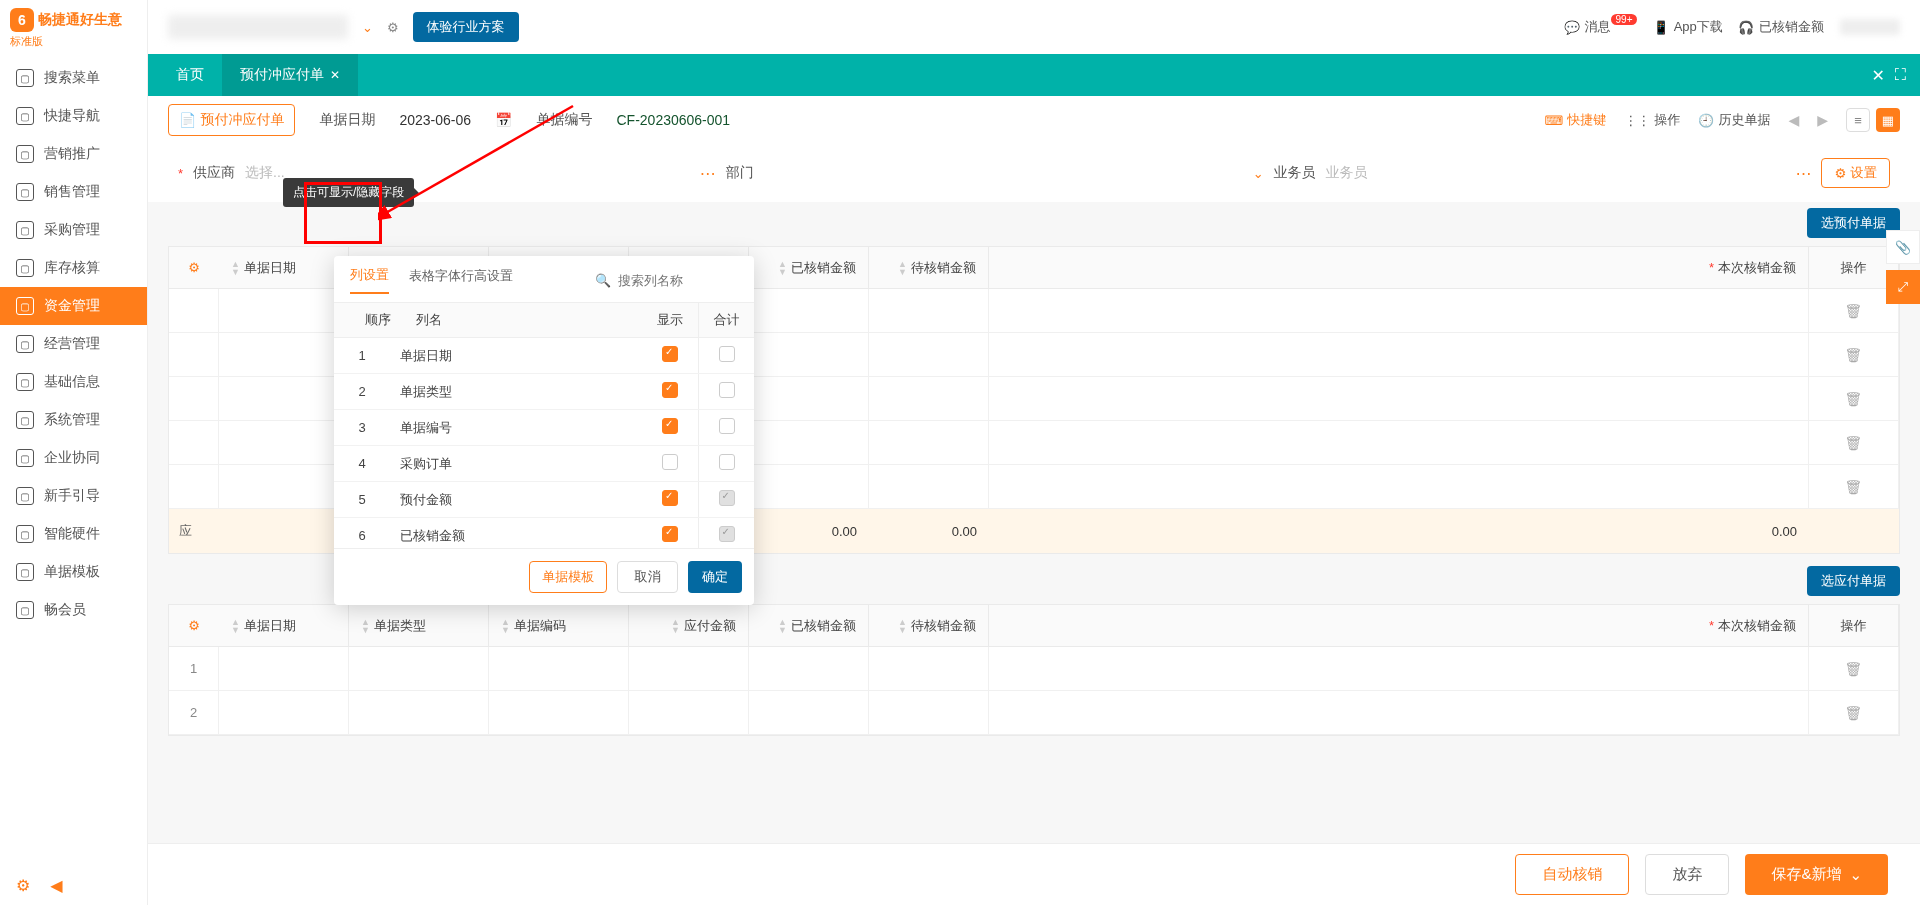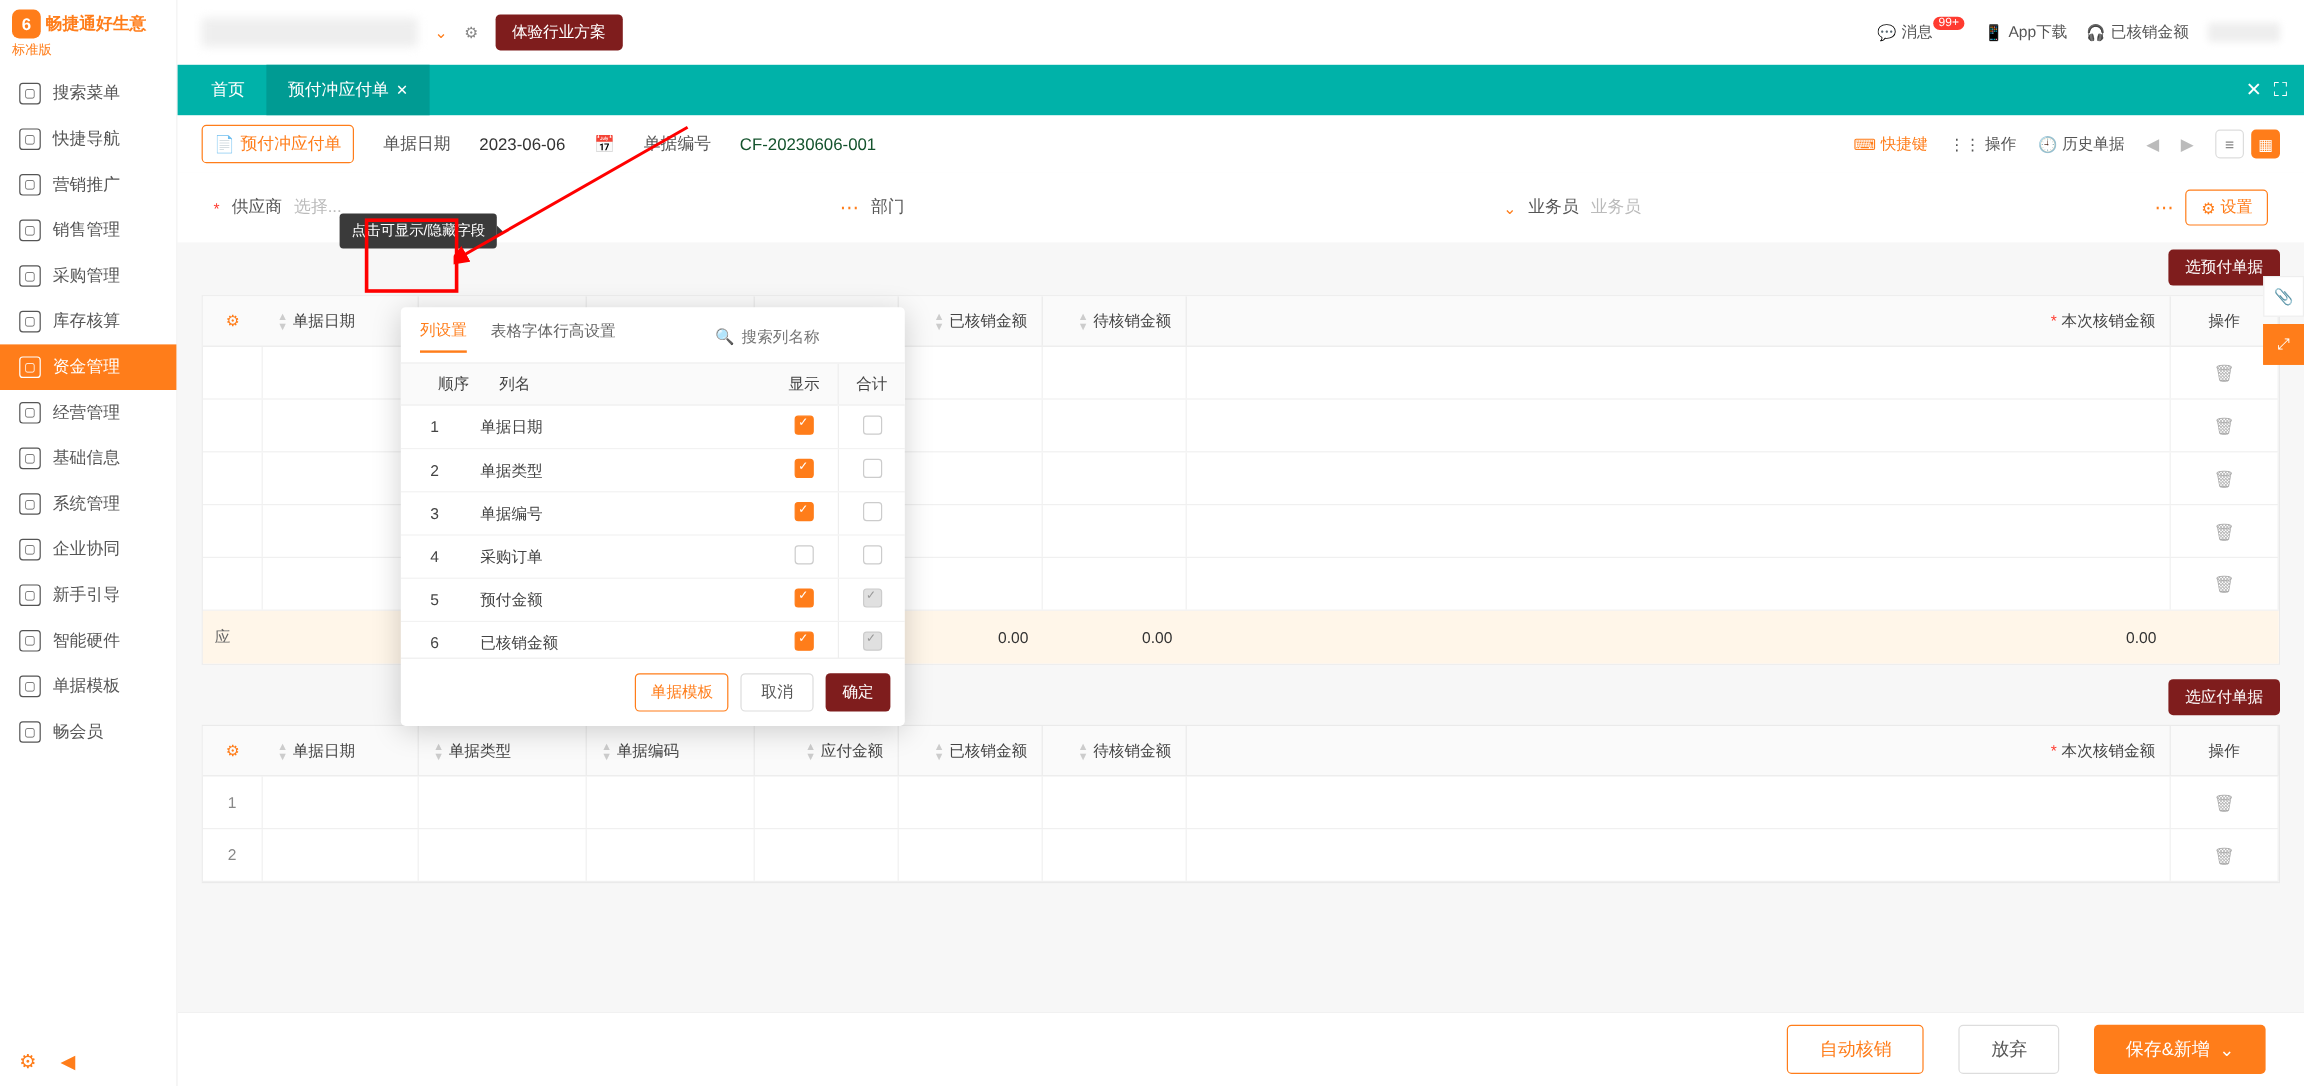--- a/index.html
+++ b/index.html
@@ -12,21 +12,21 @@
 .logo-sub { font-size:11px;color:#ff7d1a;margin-top:2px;}
 .sidebar-nav { margin-top: 10px;}
 .nav-item { display:flex;align-items:center;gap:10px;padding:10px 16px;cursor:pointer;color:#555;font-size:14px;}
 .nav-item.active { background:#ff7d1a;color:#fff;}
 .nav-item .ico { width:18px;height:18px;display:inline-flex;align-items:center;justify-content:center;border:1.5px solid currentColor;border-radius:3px;font-size:10px;}
 .sidebar-footer { display:flex;gap:20px;padding:10px 16px;color:#ff7d1a;font-size:16px;}
 .main { flex:1; display:flex; flex-direction:column; background:#f7f7f7; position:relative;}
 .topbar { height:54px; background:#fff; display:flex; align-items:center; justify-content:space-between; padding:0 20px; }
 .topbar-left { display:flex;align-items:center;gap:14px;color:#888;}
 .blur { filter: blur(4px); background:#eee; width:180px; height:24px; border-radius:3px;}
-.btn-orange { background:#7f1d1d;color:#fff;border:none;padding:6px 14px;border-radius:4px;font-size:13px;cursor:pointer;}
+.btn-orange { background:#0369a1;color:#fff;border:none;padding:6px 14px;border-radius:4px;font-size:13px;cursor:pointer;}
 .btn-orange-outline { background:#fff;color:#ff7d1a;border:1px solid #ff7d1a;padding:5px 12px;border-radius:4px;font-size:13px;cursor:pointer;}
 .topbar-right { display:flex;align-items:center;gap:16px;color:#555;}
 .badge { background:#ff3b30;color:#fff;border-radius:8px;padding:0 5px;font-size:10px;position:relative;top:-8px;margin-left:-4px;}
 .tabstrip { height:42px; background:#00b2a9; display:flex; align-items:flex-end; padding:0 10px; color:#fff;position:relative;}
 .tabstrip .tab { padding: 0 18px; height:100%; display:flex;align-items:center;gap:6px;cursor:pointer;font-size:14px;}
 .tabstrip .tab.active { background:#009b93;}
 .tabstrip .close-x { font-size:12px;cursor:pointer;}
 .tab-actions { position:absolute;right:0;display:flex;align-items:center;gap:10px;padding:0 14px;height:100%;}
 .tab-actions span { cursor:pointer; font-size:16px;}
 .doc-header { background:#fff; margin:0; padding:8px 20px; display:flex; align-items:center; justify-content:space-between;}
@@ -77,21 +77,21 @@
 .pth-sum{width:56px;text-align:center;border-left:1px solid #eee;}
 .popup-table-body{max-height:210px;overflow-y:auto;}
 .popup-table-row{display:flex;border-bottom:1px solid #f2f2f2;align-items:center;}
 .chk { width:16px;height:16px;border-radius:3px;display:inline-block;border:1px solid #ccc;margin:0 auto;position:relative;}
 .chk.on { background:#ff7d1a;border-color:#ff7d1a;}
 .chk.on::after{content:"✓";color:#fff;font-size:10px;position:absolute;left:2px;top:-1px;}
 .chk.locked { background:#e0e0e0;border-color:#ccc;}
 .chk.locked::after{content:"✓";color:#999;font-size:10px;position:absolute;left:2px;top:-1px;}
 .popup-footer { display:flex;justify-content:flex-end;gap:10px;padding:12px;border-top:1px solid #eee;}
 .btn-plain { background:#fff;border:1px solid #ddd;color:#555;padding:6px 16px;border-radius:4px;cursor:pointer;}
-.footer-bar { position:fixed;bottom:0;left:148px;right:0;background:#fff;padding:10px 32px;display:flex;justify-content:flex-end;gap:29px;border-top:1px solid #eee;}
+.footer-bar { position:fixed;bottom:0;left:148px;right:0;background:#fff;padding:10px 32px;display:flex;justify-content:flex-end;gap:16px;border-top:1px solid #eee;}
 .btn-big-outline { border:1px solid #ff7d1a;color:#ff7d1a;background:#fff;padding:10px 26px;border-radius:4px;font-size:15px;cursor:pointer;}
 .btn-big-plain { border:1px solid #ddd;color:#555;background:#fff;padding:10px 26px;border-radius:4px;font-size:15px;cursor:pointer;}
 .btn-big-orange { background:#ff7d1a;color:#fff;border:none;padding:10px 26px;border-radius:4px;font-size:15px;cursor:pointer;display:flex;align-items:center;gap:8px;}
 .side-float-btns { position:absolute; right:0; top:230px; display:flex;flex-direction:column;gap:6px;}
 .side-float-btns span { width:34px;height:34px;display:flex;align-items:center;justify-content:center;border:1px solid #eee;background:#fff;cursor:pointer;color:#888;}
 .side-float-btns span.orange { background:#ff7d1a;color:#fff;border-color:#ff7d1a;}
 .totals-label{padding-left:10px;color:#666;width:50px;}
 .blur-sm{filter:blur(3px);background:#eee;width:60px;height:16px;border-radius:2px;}
 </style>
 </head>

